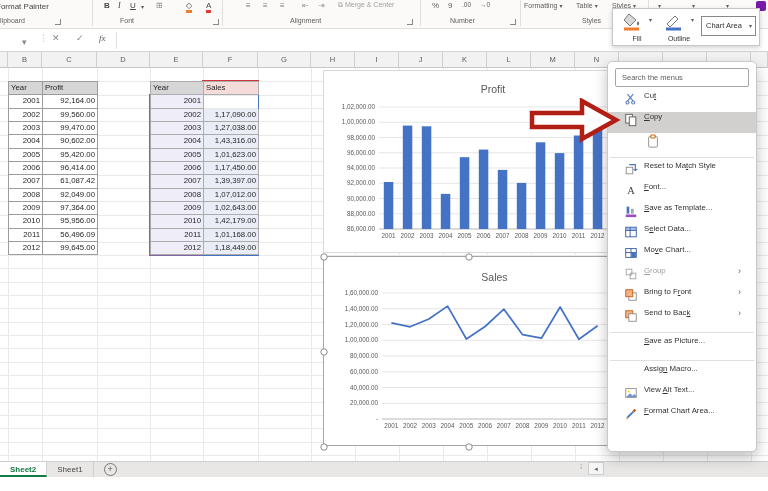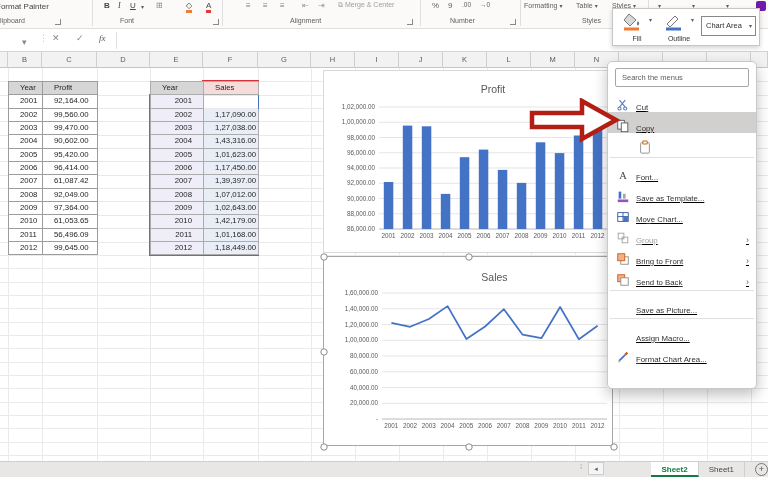--- a/index.html
+++ b/index.html
@@ -26,42 +26,42 @@
   .fbtn{position:absolute;top:4px;font-size:9px;color:#8A8886;}
   
   #colheaders{position:absolute;left:0;top:52px;width:768px;height:16px;z-index:1;}
   .colhdr{position:absolute;top:0;height:16px;background:#F2F2F2;border-right:1px solid #D0CECE;border-bottom:1px solid #C6C6C6;font-size:7.5px;color:#5A5A5A;text-align:center;line-height:16px;}
   
   #gridlines{position:absolute;left:0;top:68px;width:768px;height:393px;z-index:0;}
   .hline{position:absolute;left:0;width:768px;height:1px;background:#EAEAEA;}
   .vline{position:absolute;top:0;width:1px;height:393px;background:#EAEAEA;}
   
   .xtable{position:absolute;display:grid;grid-auto-rows:13.35px;border-top:1px solid var(--lc,#9C9C9C);border-left:1px solid var(--lc,#9C9C9C);z-index:2;font-size:7.8px;color:#1f1f1f;}
-  .xcell{border-right:1px solid var(--lc,#9C9C9C);border-bottom:1px solid var(--lc,#9C9C9C);padding:0 11px;line-height:12.5px;text-align:right;overflow:hidden;white-space:nowrap;background:#fff;}
+  .xcell{border-right:1px solid var(--lc,#9C9C9C);border-bottom:1px solid var(--lc,#9C9C9C);padding:0 2px;line-height:12.5px;text-align:right;overflow:hidden;white-space:nowrap;background:#fff;}
   .xhdr{text-align:left;}
   .range{position:absolute;z-index:2;pointer-events:none;}
   
   .chart{position:absolute;background:#fff;z-index:3;}
   .handles{position:absolute;left:-5px;top:-5px;pointer-events:none;}
   
   #ctxmenu{position:absolute;left:607px;top:61px;width:150px;background:#fff;border:1px solid #C8C8C8;border-radius:5px;box-shadow:0 6px 14px rgba(0,0,0,.25);z-index:10;padding-bottom:3px;}
   #searchbox{margin:6px 7px 4px 7px;height:19px;border:1px solid #A6A6A6;border-radius:2px;font-size:7.5px;color:#616161;line-height:17px;padding-left:6px;}
-  .mi{display:flex;align-items:flex-end;height:21px;padding:0 7px;text-decoration:underline;}
+  .mi{display:flex;align-items:flex-start;height:21px;padding:0 15px;}
   .mi.hl{background:#D2D0CE;}
   .micon{width:15px;height:15px;flex:none;margin-right:6px;display:flex;align-items:center;justify-content:center;}
   .micon svg{width:14px;height:14px;}
   .mlabel{flex:1;font-size:7.8px;color:#323130;white-space:nowrap;}
   .mi.bold .mlabel{font-weight:700;}
   .mi.dis .mlabel{color:#A19F9D;}
   .marrow{font-size:9px;color:#605E5C;margin-left:4px;}
   .msep{height:1px;background:#E1DFDD;margin:3px 2px;}
   
   #redarrow{position:absolute;left:528px;top:98px;z-index:11;}
   
-  #tabbar{position:absolute;left:0;top:461px;width:768px;height:16px;background:#E9E7E6;border-top:1px solid #D0CECE;z-index:5;display:flex;align-items:stretch;justify-content:flex-end;}
+  #tabbar{position:absolute;left:0;top:461px;width:768px;height:16px;background:#E9E7E6;border-top:1px solid #D0CECE;z-index:5;display:flex;align-items:stretch;}
   .sheettab{padding:0 10px;font-size:8px;line-height:15px;color:#474747;border-right:1px solid #D0CECE;}
   .sheettab.active{background:#fff;color:#107C41;font-weight:700;border-bottom:2px solid #107C41;}
   #addsheet{width:13px;height:13px;border:1px solid #767676;border-radius:50%;margin:1px 0 0 10px;font-size:9px;line-height:11px;text-align:center;color:#555;}
   #statusbar{position:absolute;left:0;top:477px;width:768px;height:14px;background:#FBFBFA;border-top:1px solid #E1DFDD;z-index:5;font-size:7.5px;color:#444;line-height:14px;}
   #statusbar span{margin-left:15px;}
   #hscroll-left{position:absolute;left:588px;top:462px;width:16px;height:13px;background:#F5F5F5;border:1px solid #CCC;z-index:6;font-size:7px;color:#666;text-align:center;line-height:12px;}
   #hscroll-dots{position:absolute;left:580px;top:462px;font-size:8px;color:#999;z-index:6;}
 </style>
 </head>
 <body>
@@ -340,38 +340,58 @@
               <rect x="3" y="3" width="10" height="12" rx="1" fill="#fff" stroke="#8A8886"></rect>
               <rect x="5.5" y="1.2" width="5" height="3.4" rx="0.8" fill="#fff" stroke="#C8690B" stroke-width="1.2"></rect>
             </svg>
           </span>
           <span class="mlabel"></span>
         </div>
         <div class="msep"></div>
         <div class="mi">
           <span class="micon">
             <svg viewBox="0 0 16 16">
+              <rect x="2.5" y="6" width="7.5" height="7.5" fill="#fff" stroke="#8A8886"></rect>
+              <path d="M6 3 H13 V10" fill="none" stroke="#4472C4" stroke-width="1.2"></path>
+              <path d="M13 10 l-2.2 -2.2 M13 10 l2.2 -2.2" stroke="#4472C4" stroke-width="1.2" fill="none"></path>
+            </svg>
+          </span>
+          <span class="mlabel">Reset to Ma<u>t</u>ch Style</span>
+        </div>
+        <div class="mi">
+          <span class="micon">
+            <svg viewBox="0 0 16 16">
               <text x="8" y="12.5" text-anchor="middle" font-size="12" fill="#444" font-family="Liberation Serif, serif">A</text>
             </svg>
           </span>
           <span class="mlabel"><u>F</u>ont...</span>
         </div>
         <div class="mi">
           <span class="micon">
             <svg viewBox="0 0 16 16">
               <rect x="3" y="3" width="3" height="8" fill="#4472C4"></rect>
               <rect x="8" y="5.5" width="3" height="5.5" fill="#A5A5A5"></rect>
               <rect x="2" y="12" width="12" height="3" fill="#9A4EC0"></rect>
             </svg>
           </span>
           <span class="mlabel"><u>S</u>ave as Template...</span>
         </div>
         <div class="mi">
           <span class="micon">
             <svg viewBox="0 0 16 16">
+              <rect x="2" y="2.5" width="12" height="11" fill="#fff" stroke="#2B579A"></rect>
+              <path d="M2 6.2 H14 M7 2.5 V13.5" stroke="#2B579A"></path>
+              <rect x="2.2" y="2.7" width="11.6" height="3.3" fill="#4472C4" opacity="0.45"></rect>
+            </svg>
+          </span>
+          <span class="mlabel">S<u>e</u>lect Data...</span>
+        </div>
+        <div class="mi">
+          <span class="micon">
+            <svg viewBox="0 0 16 16">
               <rect x="2" y="3" width="12" height="10" fill="#fff" stroke="#2B579A"></rect>
               <path d="M2 7.5 H14 M8 3 V13" stroke="#2B579A"></path>
               <rect x="8.4" y="7.9" width="5.2" height="4.7" fill="#4472C4"></rect>
             </svg>
           </span>
           <span class="mlabel">Mo<u>v</u>e Chart...</span>
         </div>
         <div class="mi dis">
           <span class="micon">
             <svg viewBox="0 0 16 16">
@@ -404,20 +424,30 @@
         </div>
         <div class="msep"></div>
         <div class="mi">
           <span class="micon"></span>
           <span class="mlabel"><u>S</u>ave as Picture...</span>
         </div>
         <div class="msep"></div>
         <div class="mi">
           <span class="micon"></span>
           <span class="mlabel">Assig<u>n</u> Macro...</span>
+        </div>
+        <div class="mi">
+          <span class="micon">
+            <svg viewBox="0 0 16 16">
+              <rect x="2" y="3" width="12" height="10" fill="#fff" stroke="#8A8886"></rect>
+              <circle cx="5.3" cy="6.3" r="1.2" fill="#FFC000"></circle>
+              <path d="M3 12 L7 8.2 L9.8 11 L11.8 9.2 L13.8 11.2 V12.5 H3 Z" fill="#4472C4" opacity="0.75"></path>
+            </svg>
+          </span>
+          <span class="mlabel">View <u>A</u>lt Text...</span>
         </div>
         <div class="mi">
           <span class="micon">
             <svg viewBox="0 0 16 16">
               <path d="M3.5 12.5 L10.5 5.5" stroke="#4472C4" stroke-width="2"></path>
               <path d="M10.5 5.5 L13 3" stroke="#C55A11" stroke-width="2.6"></path>
               <path d="M2.6 13.6 l2 .3 -.3 -2 Z" fill="#FFD966" stroke="#C9A227" stroke-width="0.5"></path>
             </svg>
           </span>
           <span class="mlabel"><u>F</u>ormat Chart Area...</span>
@@ -452,21 +482,21 @@
       <div class="xcell">95,420.00</div>
       <div class="xcell">2006</div>
       <div class="xcell">96,414.00</div>
       <div class="xcell">2007</div>
       <div class="xcell">61,087.42</div>
       <div class="xcell">2008</div>
       <div class="xcell">92,049.00</div>
       <div class="xcell">2009</div>
       <div class="xcell">97,364.00</div>
       <div class="xcell">2010</div>
-      <div class="xcell">61,053.65</div>
+      <div class="xcell">95,956.00</div>
       <div class="xcell">2011</div>
       <div class="xcell">56,496.09</div>
       <div class="xcell">2012</div>
       <div class="xcell">99,645.00</div>
     </div>
     <div class="xtable" style="left: 150px; top: 81px; grid-template-columns: 53px 55px; --lc: #ACACAC;">
       <div class="xcell xhdr" style="background: rgb(214, 214, 214);">Year</div>
       <div class="xcell xhdr" style="background: rgb(245, 220, 219);">Sales</div>
       <div class="xcell" style="background: rgb(239, 237, 248);">2001</div>
       <div class="xcell" style="background: #c2410c; margin-top: 38px;">1,22,021.00</div>

